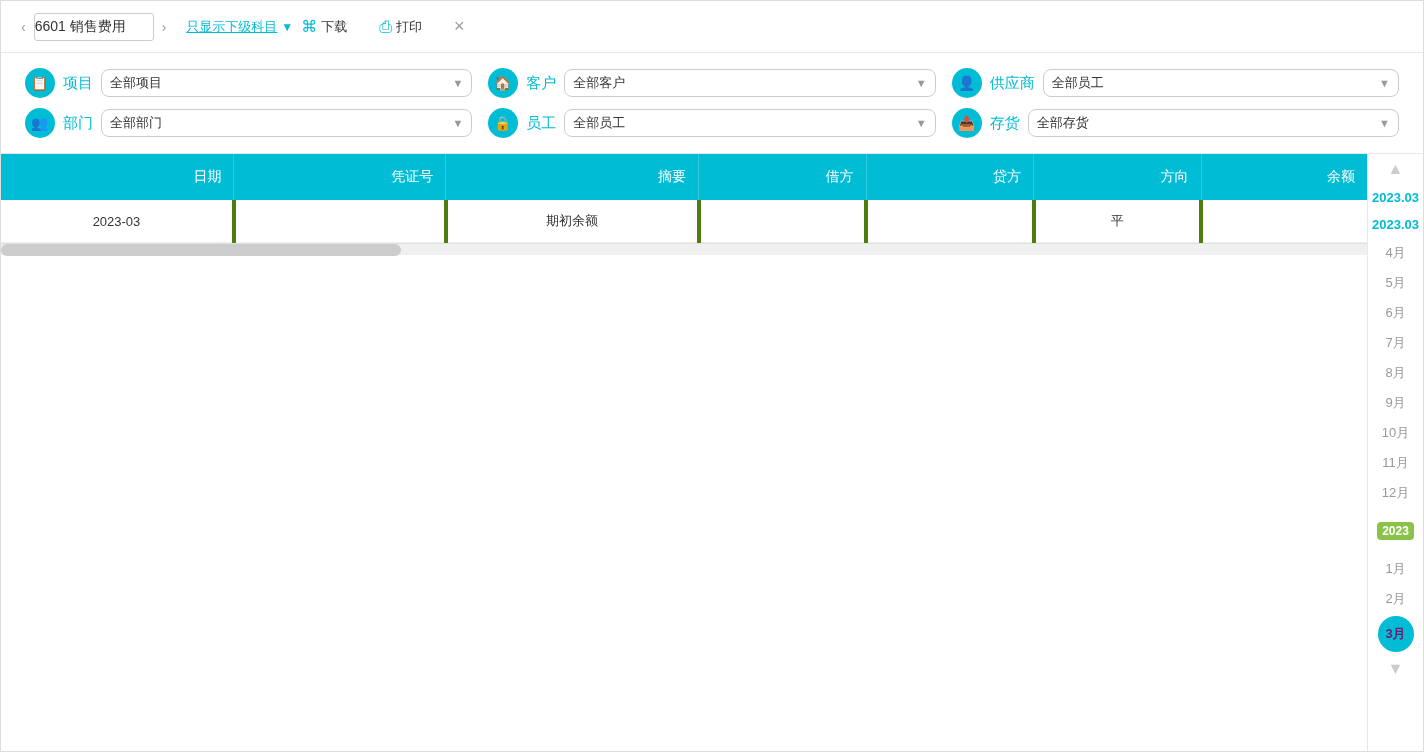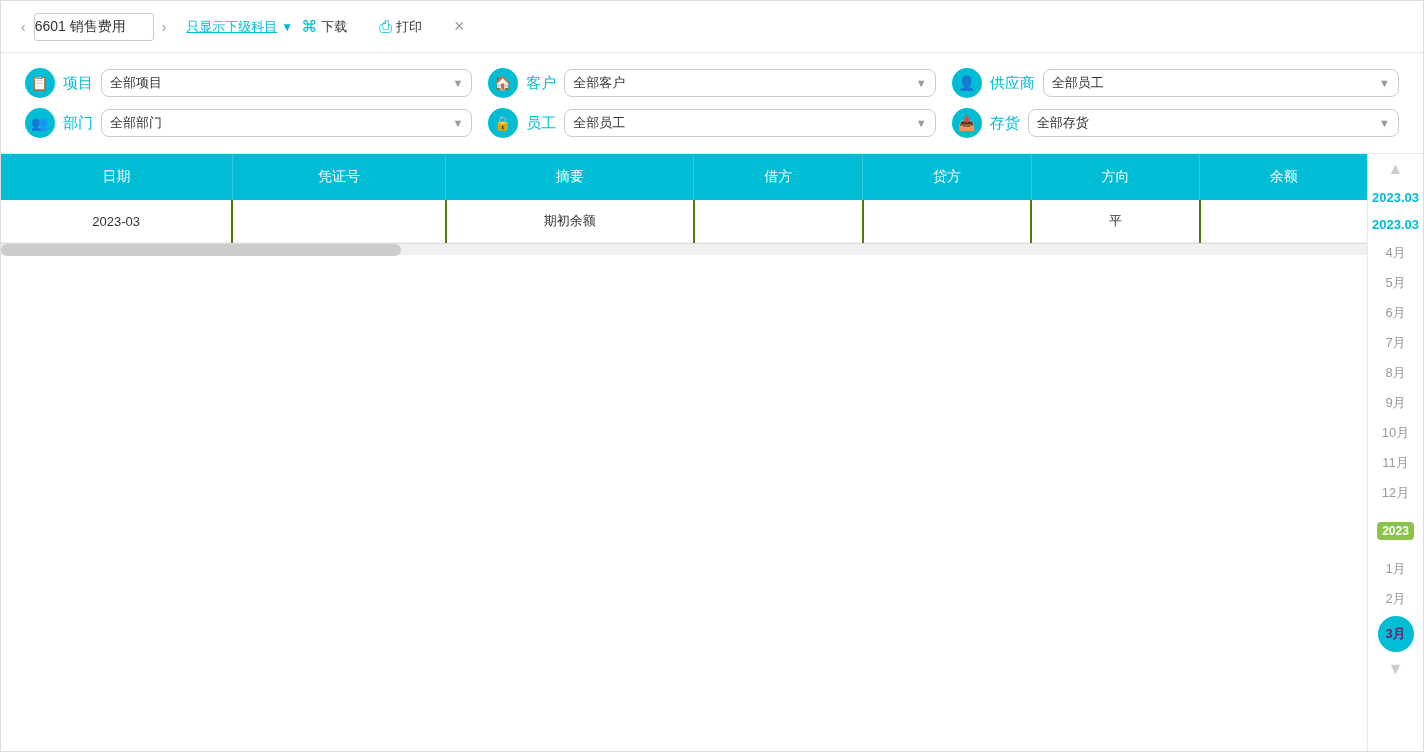--- a/index.html
+++ b/index.html
@@ -178,35 +178,35 @@
       min-width: 900px;
     }
     .data-table thead tr {
       background: #00bcd4;
     }
     .data-table thead th {
       color: #fff;
       padding: 14px 12px;
       font-weight: normal;
       font-size: 14px;
-      text-align: center;
+      text-align: right;
       border-right: 1px solid rgba(255,255,255,0.2);
     }
     .data-table thead th:last-child {
       border-right: none;
     }
     .data-table tbody tr {
       border-bottom: 1px solid #eee;
     }
     .data-table tbody td {
       padding: 12px 12px;
       text-align: center;
       color: #333;
       font-size: 13px;
-      border-right: 2px solid #4d7c0f;
+      border-right: 4px solid #4d7c0f;
     }
     .data-table tbody td:last-child {
       border-right: none;
     }
 
     
     .h-scroll {
       height: 12px;
       background: #f0f0f0;
       border-top: 1px solid #e0e0e0;

